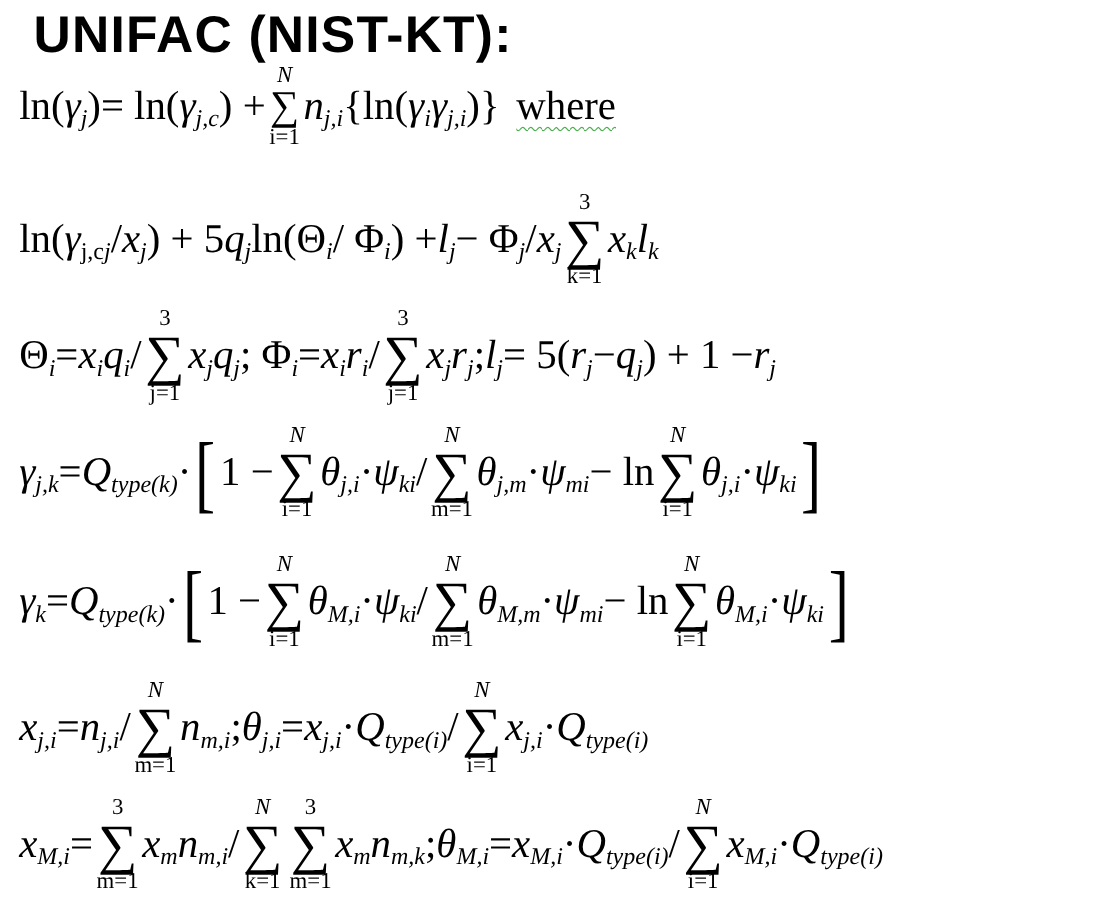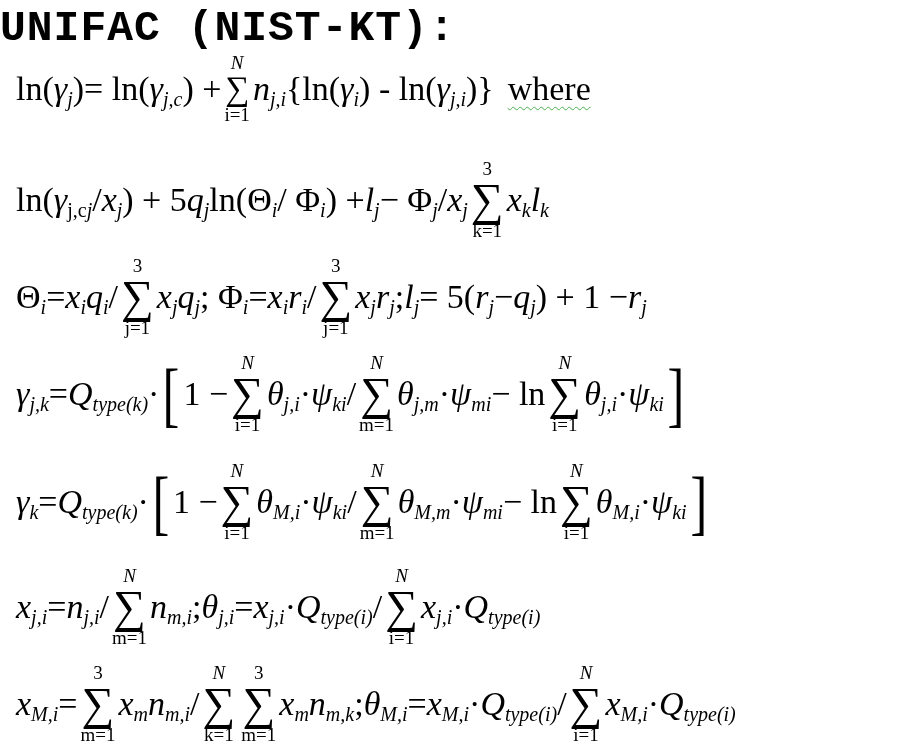--- a/index.html
+++ b/index.html
@@ -1,19 +1,19 @@
 <!DOCTYPE html>
 <html><head>
 <meta charset="utf-8">
 <style>
   html, body { margin:0; padding:0; background:#ffffff; }
   body { width:923px; height:756px; overflow:hidden; position:relative; color:#000; }
   .title {
-    position:absolute; left:0; top:4px;
-    font-family:Liberation Mono, monospace; font-weight:bold;
+    position:absolute; left:28px; top:4px;
+    font-family:Liberation Sans, sans-serif; font-weight:bold;
     font-size:43px; letter-spacing:1px; line-height:50px;
   }
   .eq {
     position:absolute; left:16px;
     font-family:"Liberation Serif", serif; font-size:34px;
     white-space:nowrap; display:flex; align-items:center;
   }
   .eq .t { display:inline-block; }
   .eq .it { font-style:italic; }
   .eq .sub { font-size:20px; position:relative; top:10px; font-style:italic; }
@@ -52,21 +52,20 @@
       <span class="sum small">
         <span class="lim upi">N</span>
         <span class="sig">∑</span>
         <span class="lim">i=1</span>
       </span>
       <span class="t it">n</span>
       <span class="sub">j,i</span>
       <span class="t">{ln(</span>
       <span class="t it">γ</span>
       <span class="sub">i</span>
-      <span class="t">) - ln(</span>
       <span class="t it">γ</span>
       <span class="sub">j,i</span>
       <span class="t">)}</span>
       <span class="where">where</span>
     </div>
     <div class="eq" style="top: 158px;">
       <span class="t">ln(</span>
       <span class="t it">γ</span>
       <span class="subu">j,c</span>
       <span class="sub">j</span>

